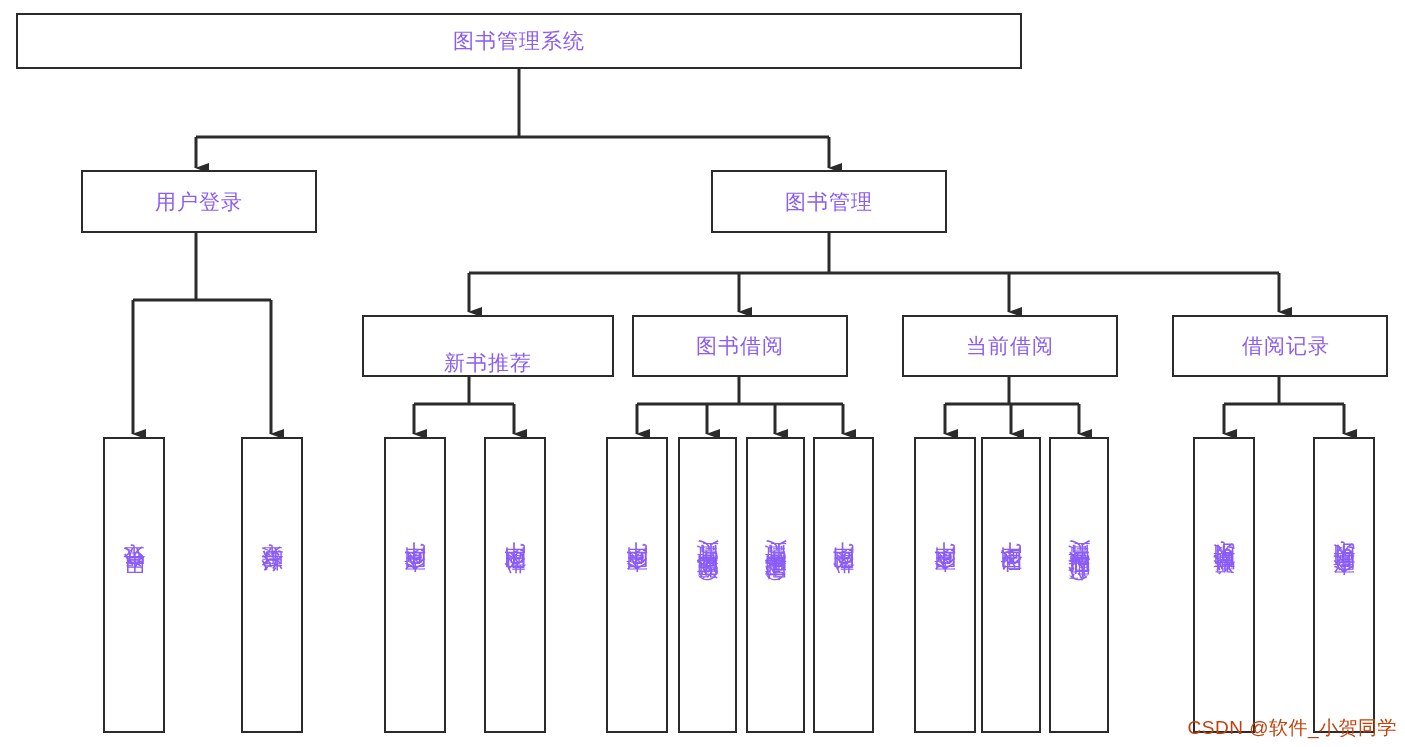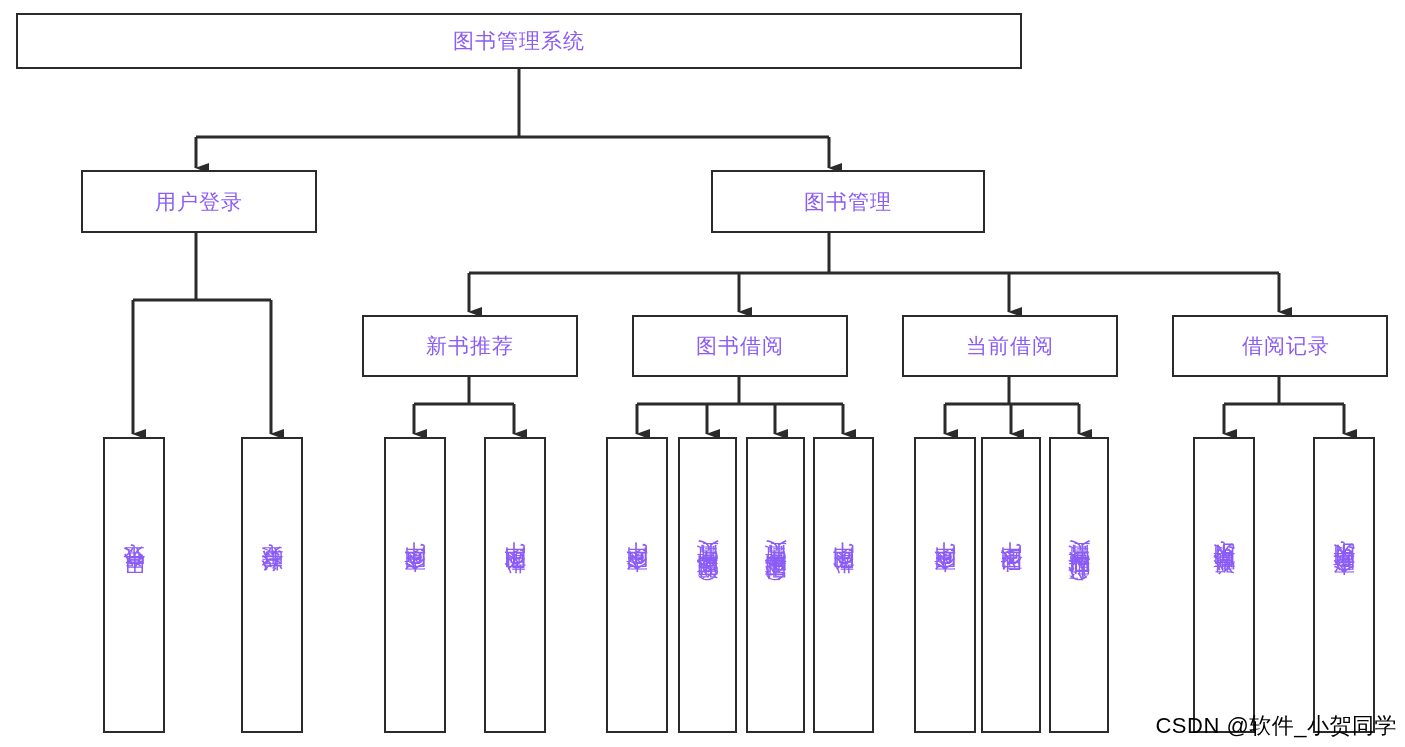--- a/index.html
+++ b/index.html
@@ -55,22 +55,22 @@
     font-size: 22px;
     line-height: 1.22;
     letter-spacing: 3px;
     white-space: nowrap;
     transform: rotate(180deg) scale(-1, 1);
   }
   .watermark {
     position: absolute;
     right: 8px;
     bottom: 6px;
-    font-size: 22px;
-    color: #000000;
+    font-size: 19px;
+    color: #c2410c;
     letter-spacing: 0.5px;
     white-space: nowrap;
   }
 </style>
 </head>
 <body>
 
 <div id="canvas">
 
   <svg id="edges" viewBox="0 0 1405 747" width="1405" height="747">
@@ -126,25 +126,25 @@
   </svg>
 
   <div class="node node-h node-root" style="left:16px; top:13px; width:1006px; height:56px;">
     <span class="label">图书管理系统</span>
   </div>
 
   <div class="node node-h" style="left:81px; top:170px; width:236px; height:63px;">
     <span class="label">用户登录</span>
   </div>
 
-  <div class="node node-h" style="left:711px; top:170px; width:274px; height:63px;">
+  <div class="node node-h" style="left:711px; top:170px; width:236px; height:63px;">
     <span class="label">图书管理</span>
   </div>
 
-  <div class="node node-h" style="left:362px; top:315px; width:216px; height:62px;">
+  <div class="node node-h" style="left:362px; top:315px; width:252px; height:62px;align-items:flex-end;">
     <span class="label">新书推荐</span>
   </div>
 
   <div class="node node-h" style="left:632px; top:315px; width:216px; height:62px;align-items:center;">
     <span class="label">图书借阅</span>
   </div>
 
   <div class="node node-h" style="left:902px; top:315px; width:216px; height:62px;">
     <span class="label">当前借阅</span>
   </div>

